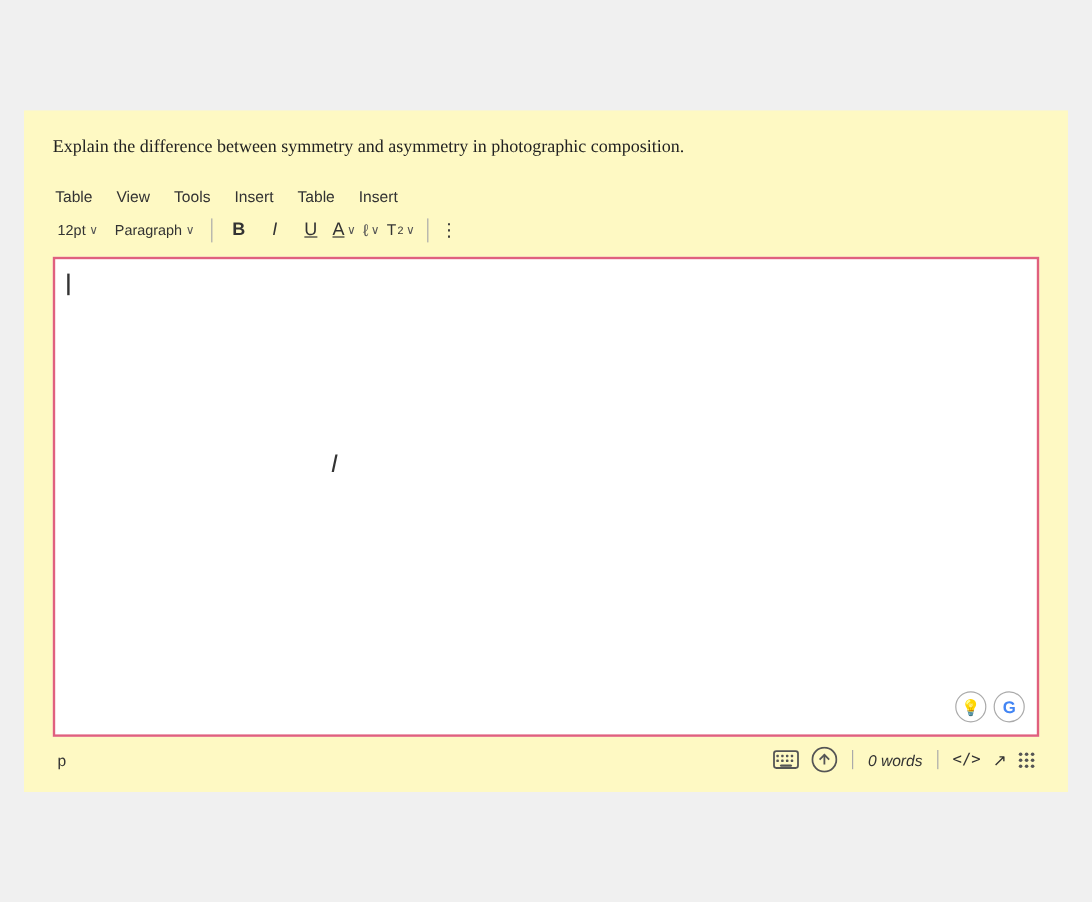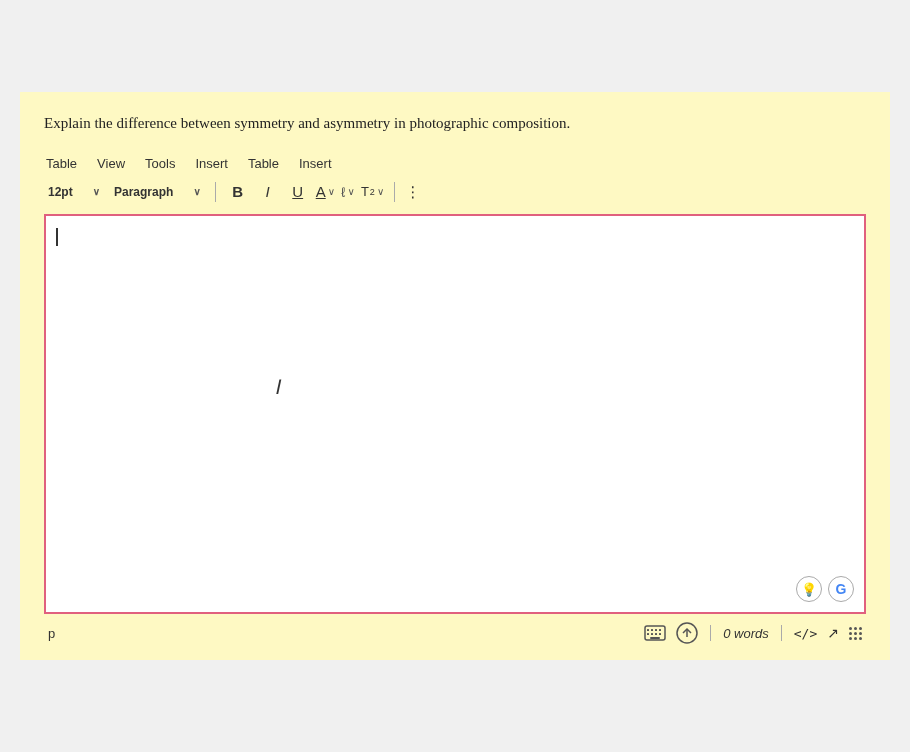--- a/index.html
+++ b/index.html
@@ -53,24 +53,23 @@
       gap: 6px;
       margin-bottom: 8px;
       padding: 4px 0;
     }
 
     .toolbar-select {
       font-size: 12px;
       color: #333;
       display: flex;
       align-items: center;
-      gap: 20px;
+      gap: 3px;
       cursor: pointer;
       padding: 2px 4px;
-      font-weight: bold;
     }
 
     .toolbar-chevron {
       font-size: 10px;
       color: #555;
     }
 
     .toolbar-divider {
       width: 1px;
       height: 20px;

